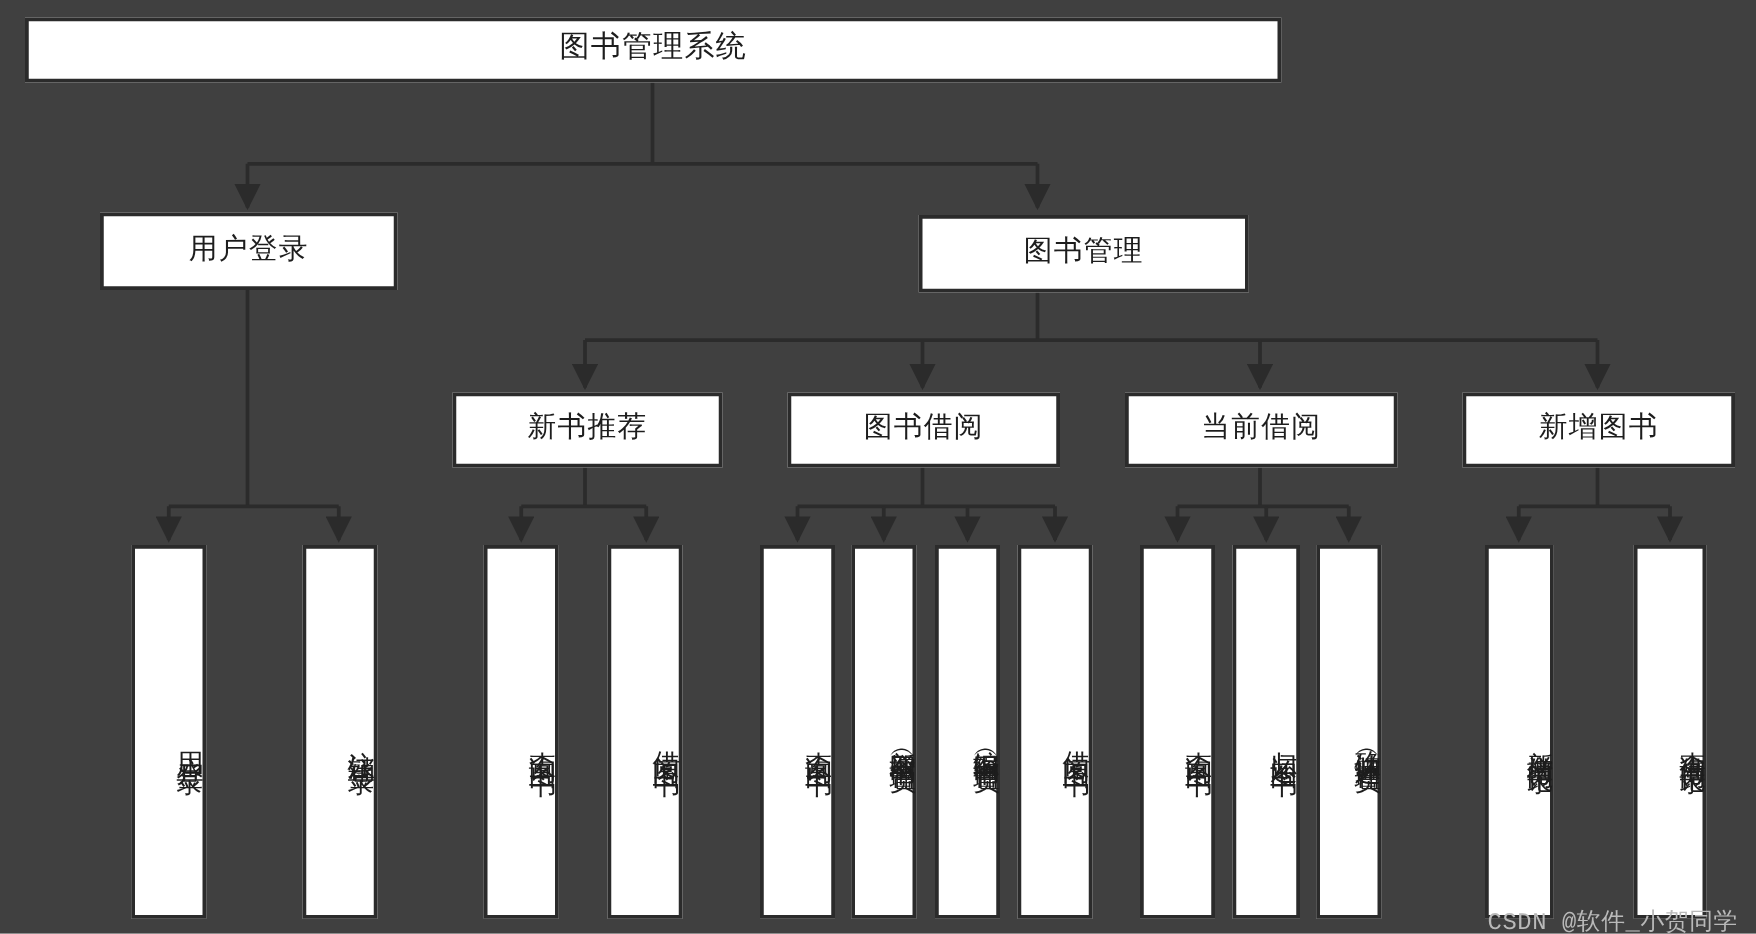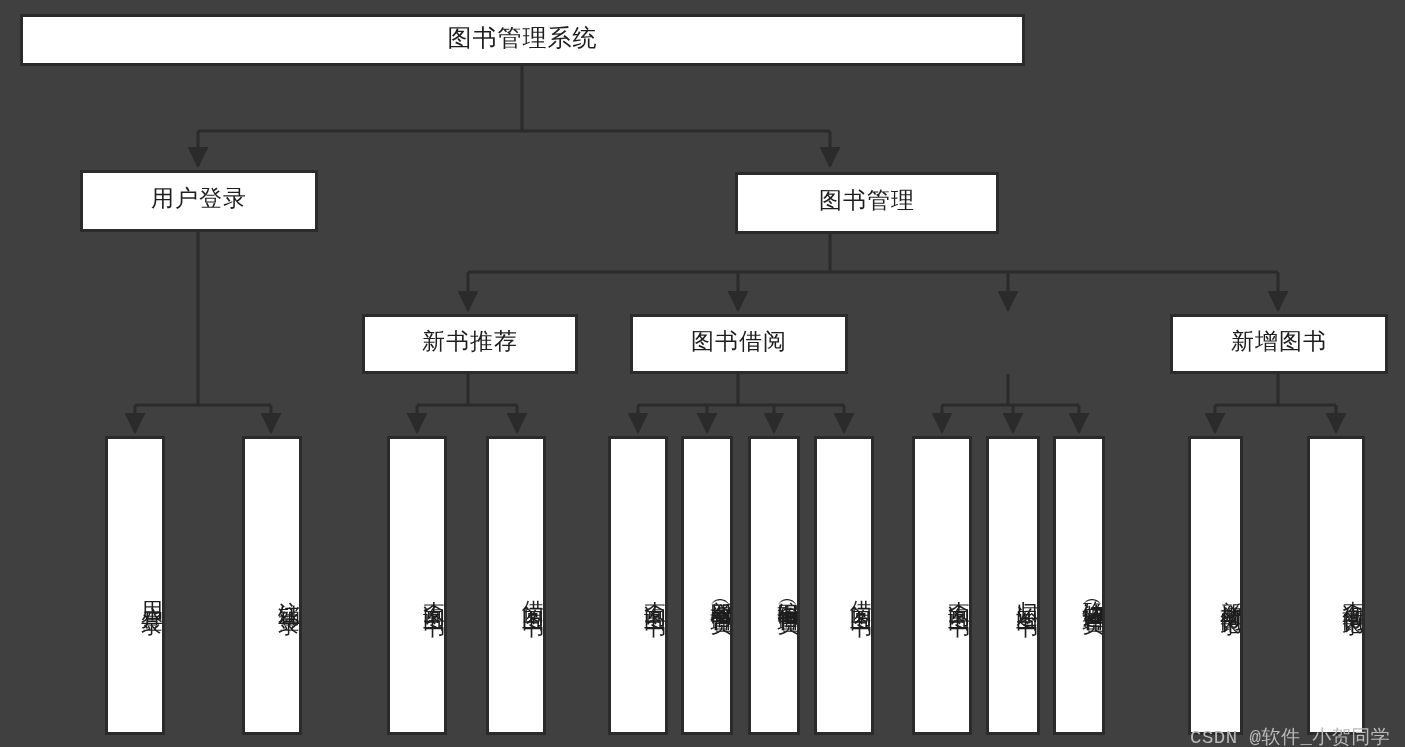--- a/index.html
+++ b/index.html
@@ -128,20 +128,23 @@
   <div class="node horiz" style="left:710px;top:172px;width:264px;height:62px;margin-left:25px;">
     <span>图书管理</span>
   </div>
 
   <div class="node horiz" style="left:362px;top:314px;width:216px;height:60px;">
     <span>新书推荐</span>
   </div>
   <div class="node horiz" style="left:630px;top:314px;width:218px;height:60px;">
     <span>图书借阅</span>
   </div>
+  <div class="node horiz" style="left:900px;top:314px;width:218px;height:60px;">
+    <span>当前借阅</span>
+  </div>
   <div class="node horiz" style="left:1170px;top:314px;width:218px;height:60px;">
     <span>新增图书</span>
   </div>
 
   <div class="node vert" style="left:105px;top:436px;width:60px;height:299px;">
     <span>用户登录</span>
   </div>
   <div class="node vert" style="left:242px;top:436px;width:60px;height:299px;">
     <span>注销登录</span>
   </div>

